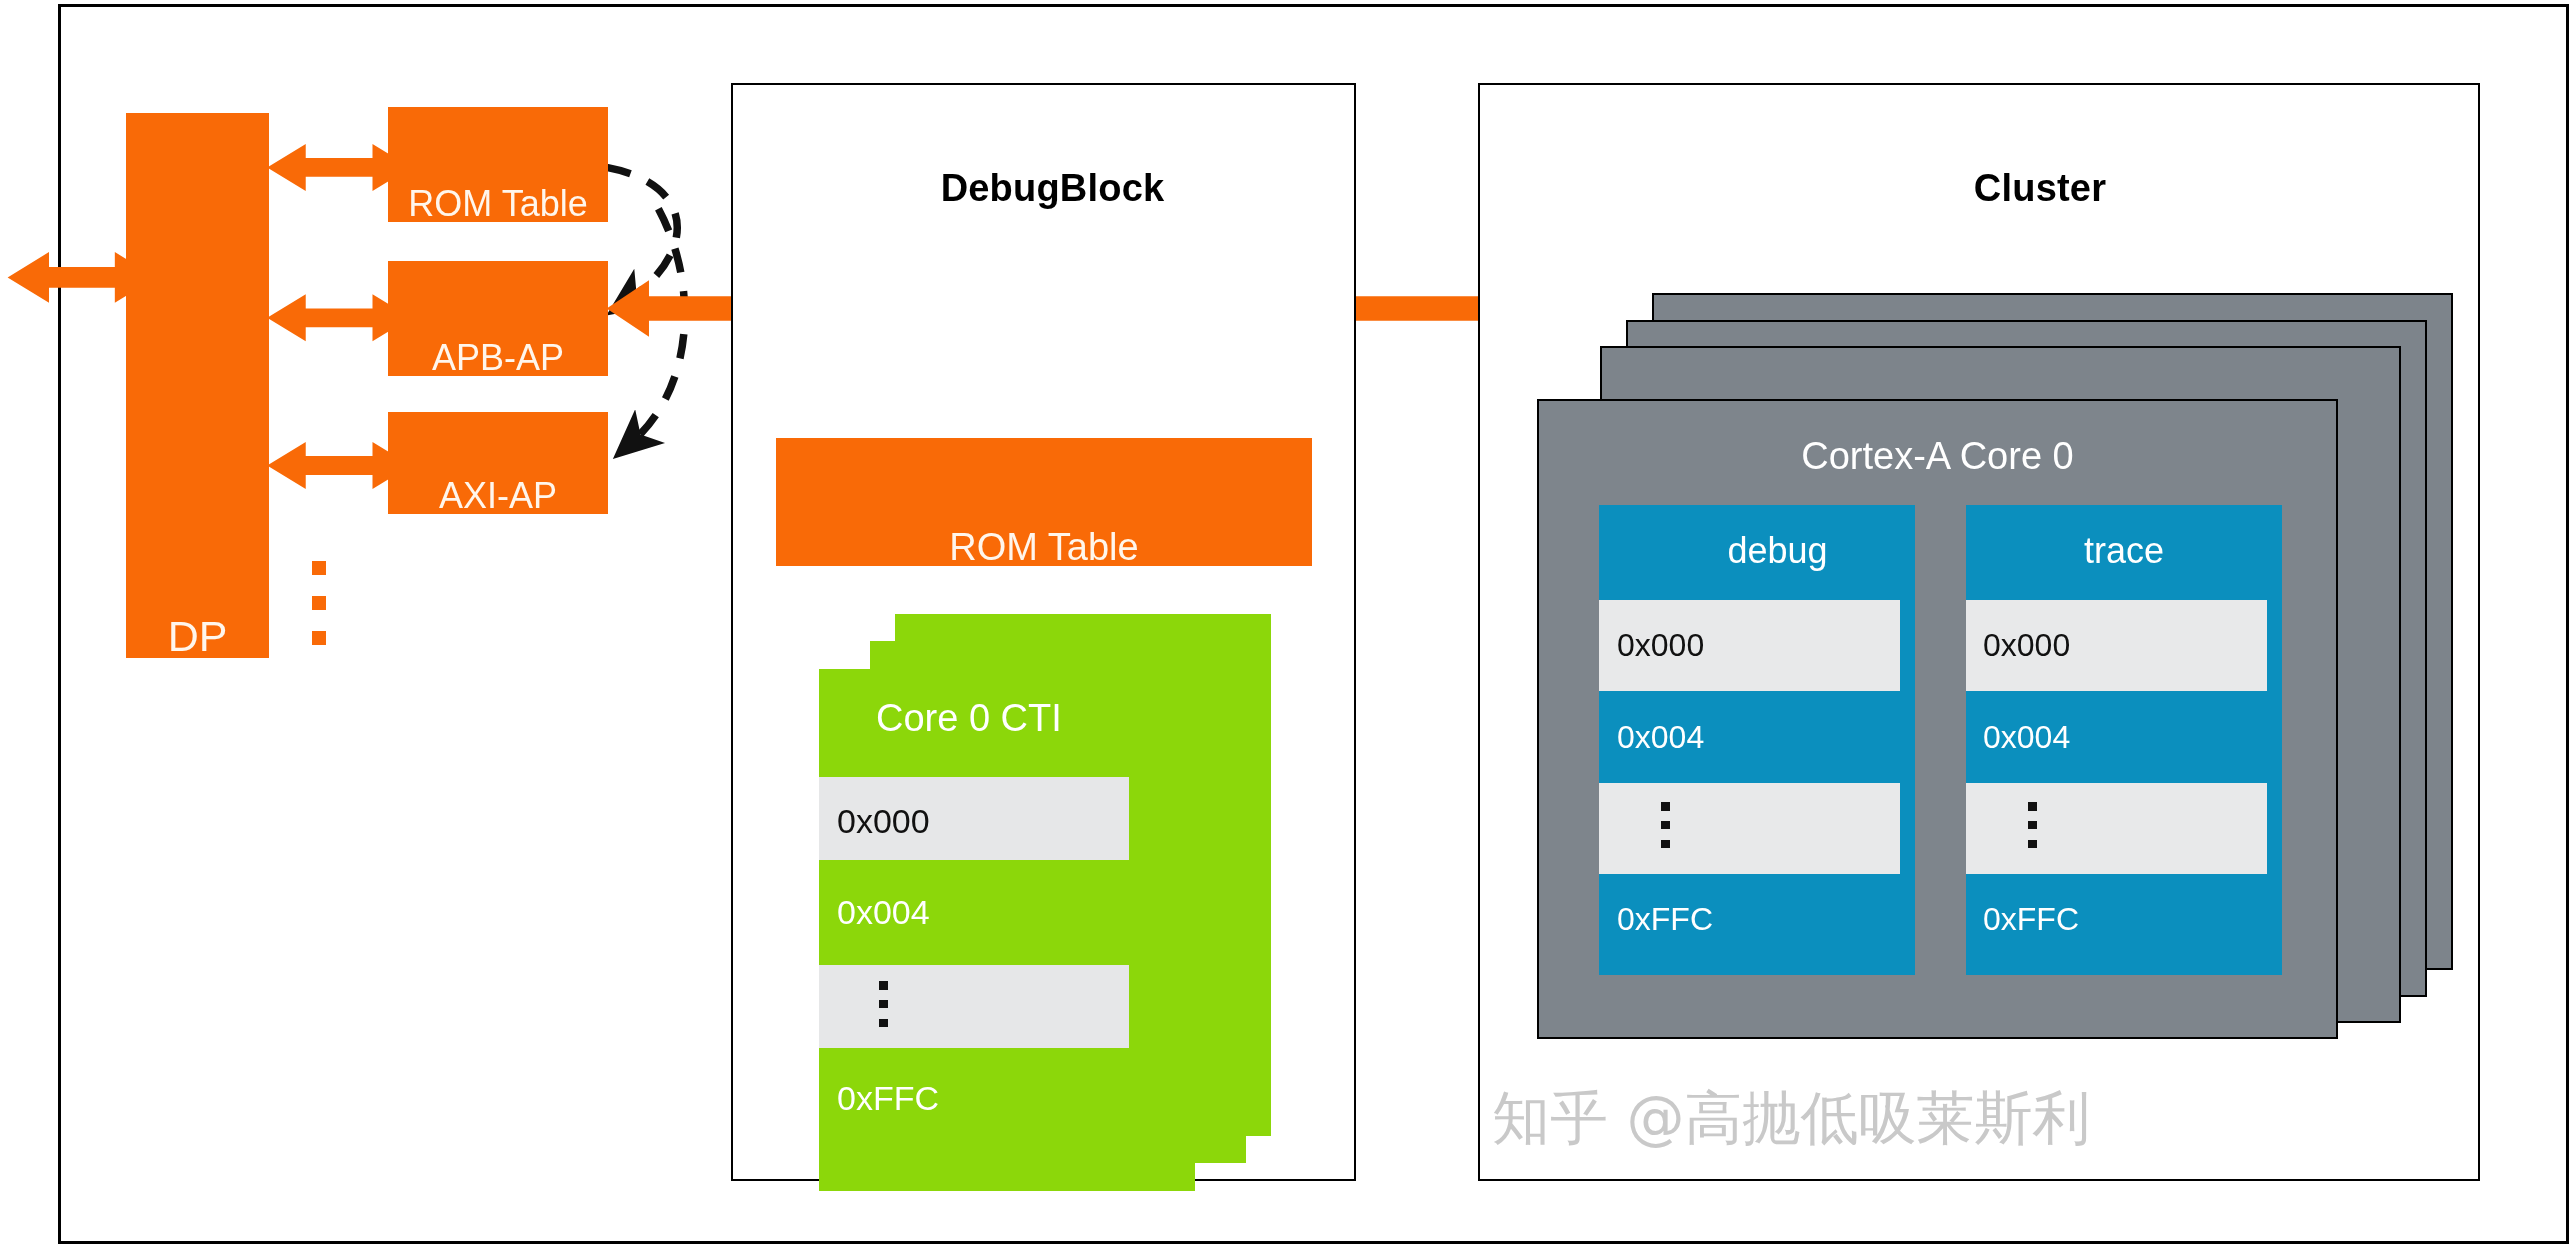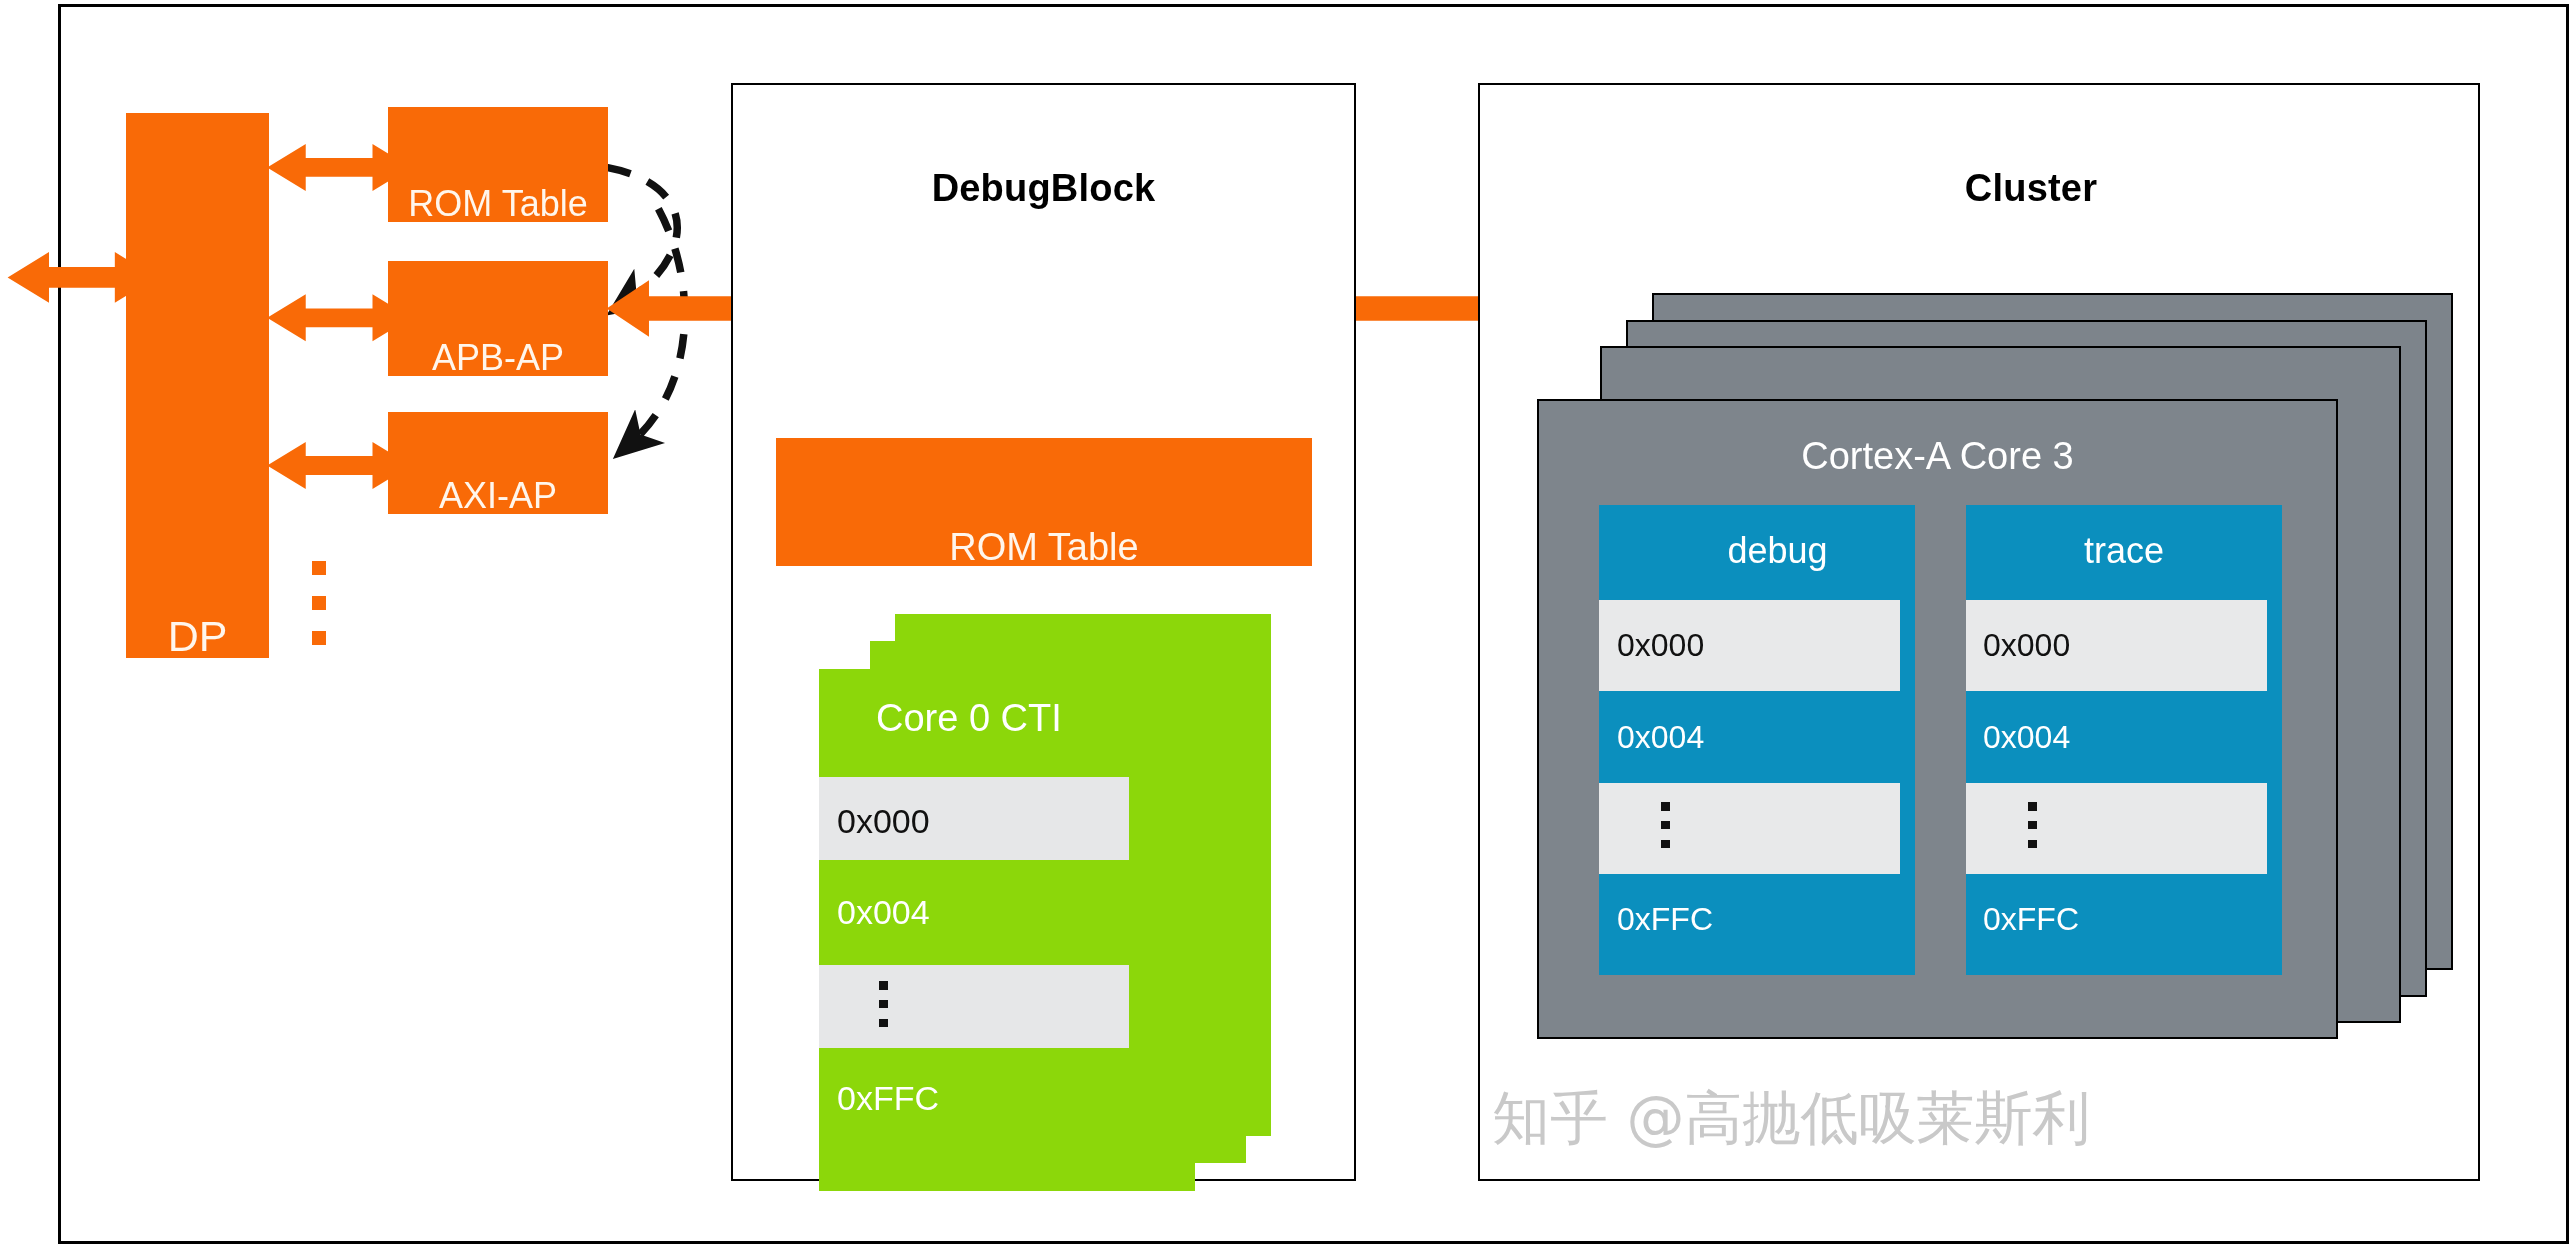--- a/index.html
+++ b/index.html
@@ -1,21 +1,21 @@
 <!DOCTYPE html>
 <html style="font-size:15px"><head>
 <meta charset="utf-8">
 <style>
   html,body{margin:0;padding:0;background:#ffffff;}
   body{width:2576px;height:1247px;position:relative;overflow:hidden;
        font-family:"Liberation Sans","DejaVu Sans",sans-serif;}
   .frame{position:absolute;border:3.8px solid #000000;background:#ffffff;box-sizing:border-box;}
   .panel{position:absolute;border:2.8px solid #000000;background:#ffffff;box-sizing:border-box;}
   .panel-title{position:absolute;width:100%;text-align:center;font-weight:bold;
-               color:#000000;font-size:38px;letter-spacing:0.2px;}
+               color:#000000;font-size:38px;letter-spacing:0.2px;margin-left:9px;}
 
   
   .orange{position:absolute;background:#F96A07;color:#FFF6EC;
           display:flex;align-items:flex-end;justify-content:center;
           font-size:38px;line-height:1;}
   .orange.small{font-size:36px;}
 
   
   .ovl{position:absolute;left:0;top:0;width:2576px;height:1247px;pointer-events:none;}
 
@@ -147,21 +147,21 @@
 <div class="reg-label light" style="left:837px;top:1079px;">0xFFC</div>
 
 <div class="panel" style="left:1478px;top:83px;width:1002px;height:1098px;"></div>
 <div class="panel-title" style="left:1478px;top:167px;width:1106px;">Cluster</div>
 
 <div class="gray-card" style="left:1652px;top:293px;width:801px;height:677px;"></div>
 <div class="gray-card" style="left:1626px;top:320px;width:801px;height:677px;"></div>
 <div class="gray-card" style="left:1600px;top:346px;width:801px;height:677px;"></div>
 
 <div class="gray-front" style="left:1537px;top:399px;width:801px;height:640px;"></div>
-<div class="core-title" style="left:1537px;top:435px;width:801px;">Cortex-A Core 3</div>
+<div class="core-title" style="left:1537px;top:435px;width:801px;">Cortex-A Core 0</div>
 
 <div class="blue-tbl" style="left:1599px;top:505px;width:316px;height:470px;"></div>
 <div class="blue-hdr" style="left:1599px;top:530px;width:357px;">debug</div>
 <div class="blue-row" style="left:1599px;top:600px;width:301px;height:91px;"></div>
 <div class="blue-lbl dark" style="left:1617px;top:627px;">0x000</div>
 <div class="blue-lbl light" style="left:1617px;top:719px;">0x004</div>
 <div class="blue-row" style="left:1599px;top:783px;width:301px;height:91px;"></div>
 <div class="dots-v" style="left:1661px;top:802px;">
   <i></i>
     <i></i>

